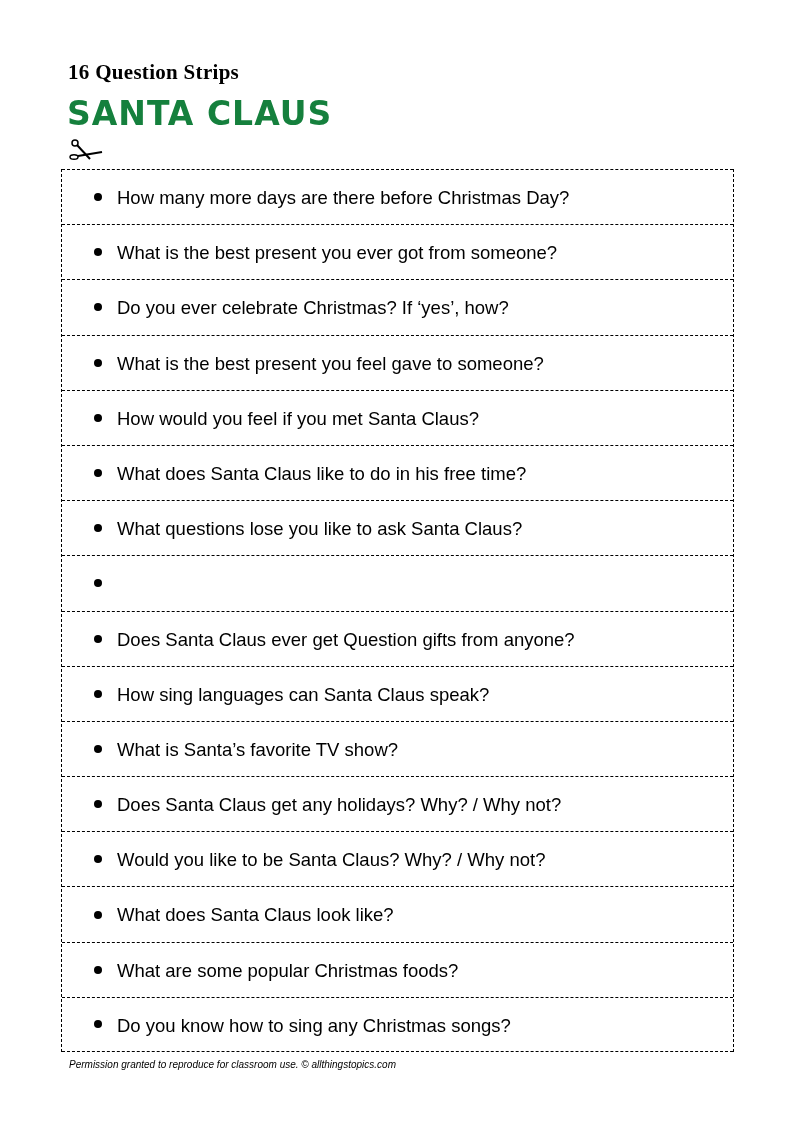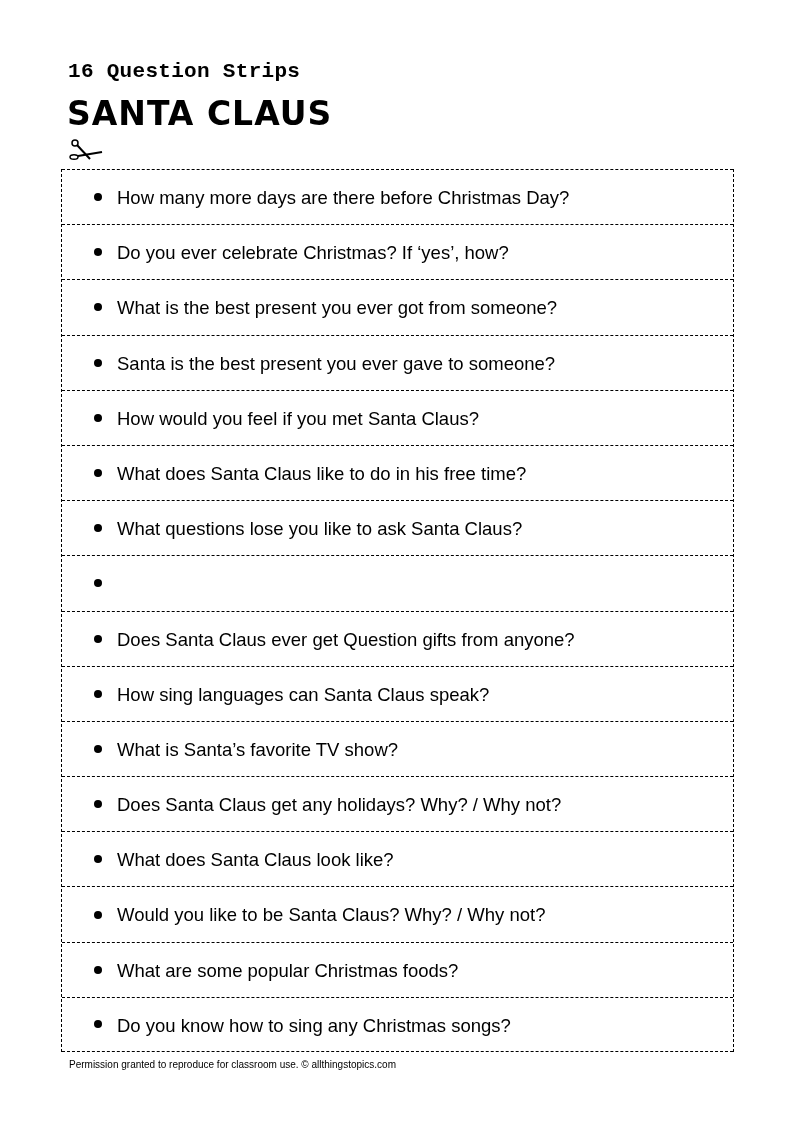--- a/index.html
+++ b/index.html
@@ -1,25 +1,25 @@
 <!DOCTYPE html>
 <html><head>
 <meta charset="utf-8">
 <style>
   html, body { margin:0; padding:0; background:#ffffff; }
   body { width:794px; height:1123px; position:relative; overflow:hidden; font-family:"Liberation Sans", sans-serif; color:#000; }
-  .subtitle { position:absolute; left:68px; top:60px; font-family:Liberation Mono, monospace; font-weight:bold; font-size:21px; letter-spacing:0.3px; }
-  .title { position:absolute; left:67px; top:94px; font-family:"DejaVu Sans", sans-serif; font-weight:bold; font-size:33px; color:#000000; letter-spacing:1px; }
+  .subtitle { position:absolute; left:68px; top:60px; font-family:Liberation Serif, serif; font-weight:bold; font-size:21px; letter-spacing:0.3px; }
+  .title { position:absolute; left:67px; top:94px; font-family:"DejaVu Sans", sans-serif; font-weight:bold; font-size:33px; color:#15803d; letter-spacing:1px; }
   .scissors { position:absolute; left:68px; top:139px; width:36px; height:24px; }
   .strips { position:absolute; left:61px; top:169px; width:673px; height:883px; border-left:1.5px dashed #000; border-right:1.5px dashed #000; box-sizing:border-box; }
   .strip { height:55.2px; border-top:1.5px dashed #000; box-sizing:border-box; position:relative; }
   .strip:last-child { border-bottom:1.5px dashed #000; height:55.2px; }
   .bullet { position:absolute; left:32px; top:50%; width:8px; height:8px; margin-top:-4px; border-radius:50%; background:#000; }
   .qtext { position:absolute; left:55px; top:0; line-height:55px; font-size:18.5px; white-space:nowrap; }
-  .footer { position:absolute; left:69px; top:1059px; font-size:10px; }
+  .footer { position:absolute; left:69px; top:1059px; font-size:10px; font-style:italic; }
 </style>
 </head>
 <body>
 
 <div class="subtitle">16 Question Strips</div>
 <div class="title">SANTA CLAUS</div>
 
 <svg class="scissors" viewBox="0 0 36 24">
   <circle cx="7" cy="4" r="3" fill="none" stroke="#000" stroke-width="1.5"></circle>
   <ellipse cx="6" cy="18" rx="4" ry="2.3" fill="none" stroke="#000" stroke-width="1.5"></ellipse>
@@ -27,29 +27,29 @@
   <line x1="10" y1="17" x2="34" y2="13" stroke="#000" stroke-width="2"></line>
 </svg>
 
 <div class="strips">
   <div class="strip">
       <span class="bullet"></span>
       <span class="qtext">How many more days are there before Christmas Day?</span>
     </div>
   <div class="strip">
       <span class="bullet"></span>
+      <span class="qtext">What is the best present you ever got from someone?</span>
+    </div>
+  <div class="strip">
+      <span class="bullet"></span>
       <span class="qtext">Do you ever celebrate Christmas?  If ‘yes’, how?</span>
     </div>
   <div class="strip">
       <span class="bullet"></span>
-      <span class="qtext">What is the best present you ever got from someone?</span>
-    </div>
-  <div class="strip">
-      <span class="bullet"></span>
-      <span class="qtext">Santa is the best present you ever gave to someone?</span>
+      <span class="qtext">What is the best present you feel gave to someone?</span>
     </div>
   <div class="strip">
       <span class="bullet"></span>
       <span class="qtext">How would you feel if you met Santa Claus?</span>
     </div>
   <div class="strip">
       <span class="bullet"></span>
       <span class="qtext">What does Santa Claus like to do in his free time?</span>
     </div>
   <div class="strip">
@@ -70,25 +70,25 @@
   <div class="strip">
       <span class="bullet"></span>
       <span class="qtext">What is Santa’s favorite TV show?</span>
     </div>
   <div class="strip">
       <span class="bullet"></span>
       <span class="qtext">Does Santa Claus get any holidays?  Why? / Why not?</span>
     </div>
   <div class="strip">
       <span class="bullet"></span>
-      <span class="qtext">What does Santa Claus look like?</span>
+      <span class="qtext">Would you like to be Santa Claus?  Why? / Why not?</span>
     </div>
   <div class="strip">
       <span class="bullet"></span>
-      <span class="qtext">Would you like to be Santa Claus?  Why? / Why not?</span>
+      <span class="qtext">What does Santa Claus look like?</span>
     </div>
   <div class="strip">
       <span class="bullet"></span>
       <span class="qtext">What are some popular Christmas foods?</span>
     </div>
   <div class="strip">
       <span class="bullet"></span>
       <span class="qtext">Do you know how to sing any Christmas songs?</span>
     </div>
 </div>

